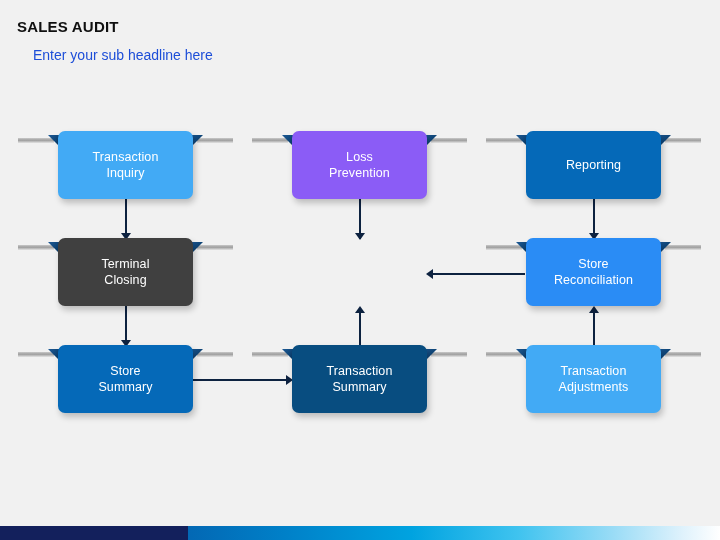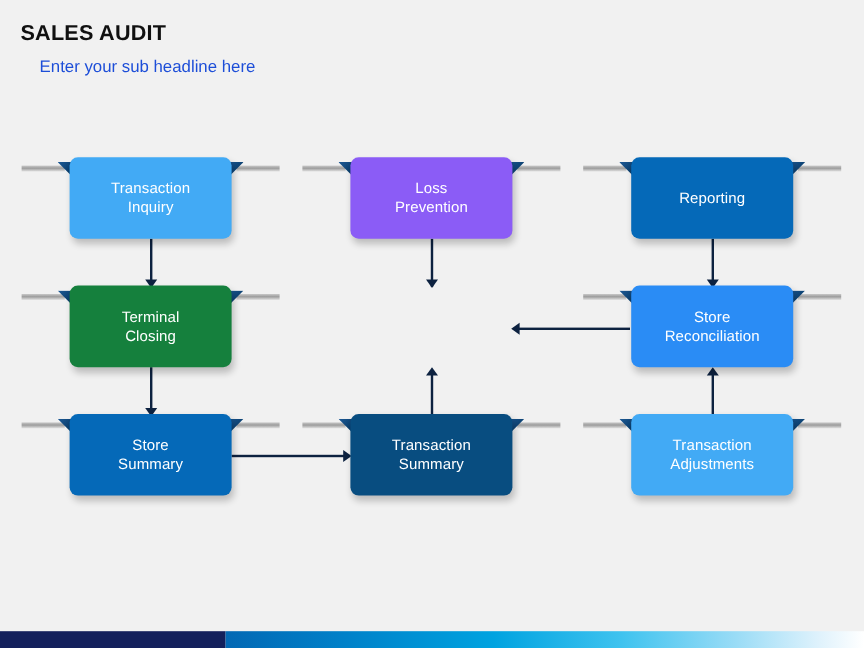--- a/index.html
+++ b/index.html
@@ -11,21 +11,21 @@
     height: 540px;
     background: #f1f1f1;
     font-family: "Liberation Sans", sans-serif;
     overflow: hidden;
     position: relative;
   }
 
   
   .header { position: absolute; left: 17px; top: 14px; }
   .title {
-    font-size: 18px;
+    font-size: 15px;
     font-weight: bold;
     color: #101010;
     letter-spacing: 0.2px;
     line-height: 26px;
     margin: 0;
   }
   .subtitle {
     font-size: 14px;
     color: #1d4ed8;
     line-height: 22px;
@@ -238,21 +238,21 @@
 
   <div class="node" style="left:58px; top:235px;">
     <div class="wing left">
         <span class="tail"></span>
         <span class="fold"></span>
       </div>
     <div class="wing right">
         <span class="tail"></span>
         <span class="fold"></span>
       </div>
-    <div class="body" style="background:#15803d;">
+    <div class="body" style="background:#404040;">
       <span class="label">Terminal
 Closing</span>
     </div>
   </div>
 
 
   <div class="node" style="left:526px; top:235px;">
     <div class="wing left">
         <span class="tail"></span>
         <span class="fold"></span>

